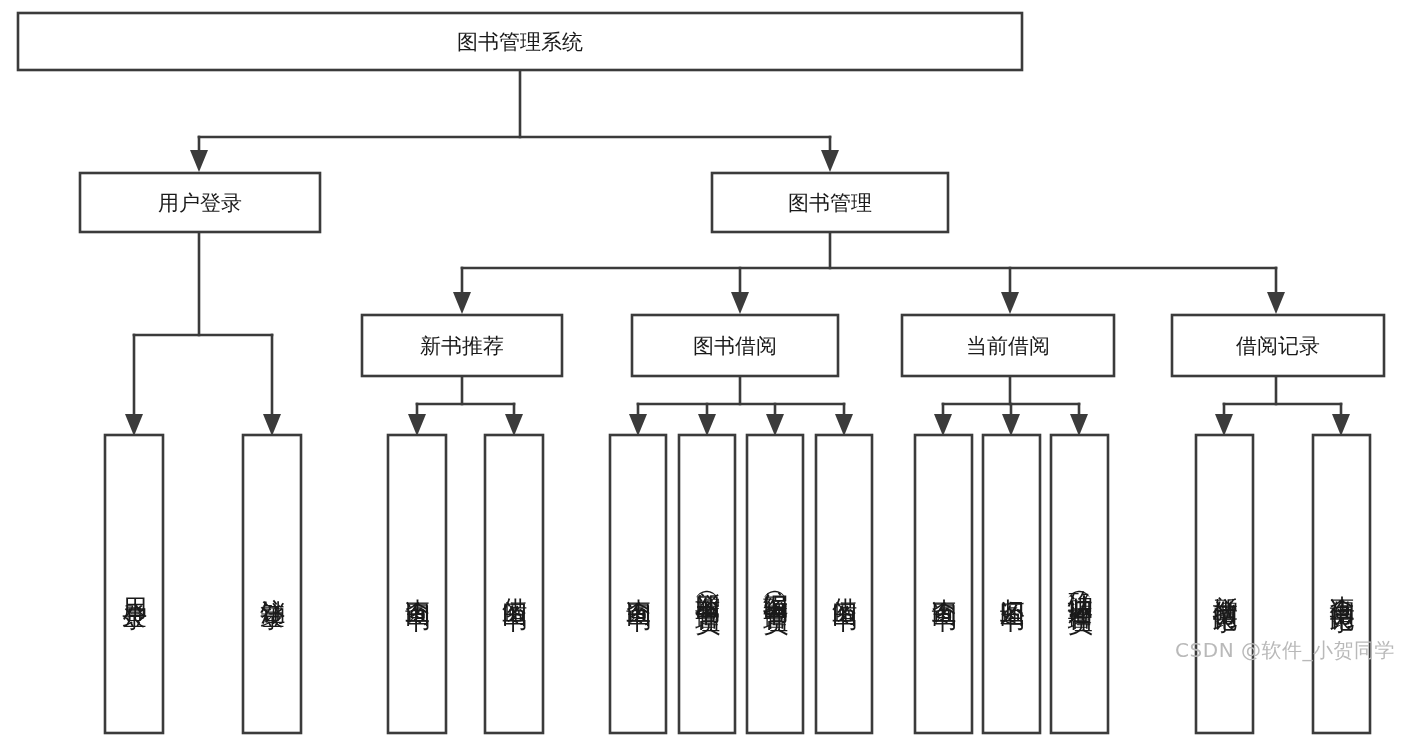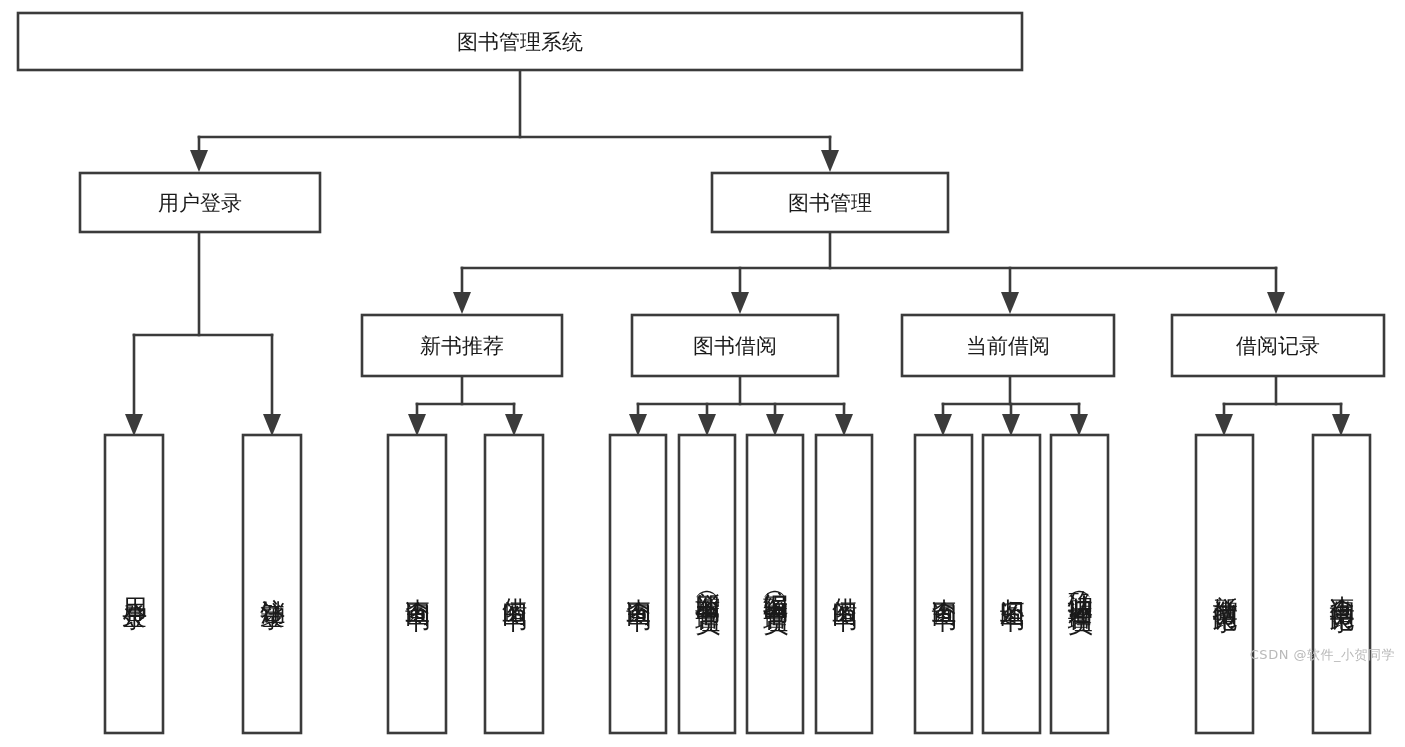--- a/index.html
+++ b/index.html
@@ -64,21 +64,21 @@
     pointer-events: none;
     display: flex;
     align-items: center;
     justify-content: center;
   }
   .watermark {
     position: absolute;
     right: 10px;
     bottom: 6px;
     font-family: "DejaVu Sans", "Liberation Sans", sans-serif;
-    font-size: 13px;
+    font-size: 20px;
     color: #b9b9b9;
     letter-spacing: 0.5px;
     white-space: nowrap;
   }
 </style>
 </head>
 <body>
 
 <div id="diagram-root">
 

